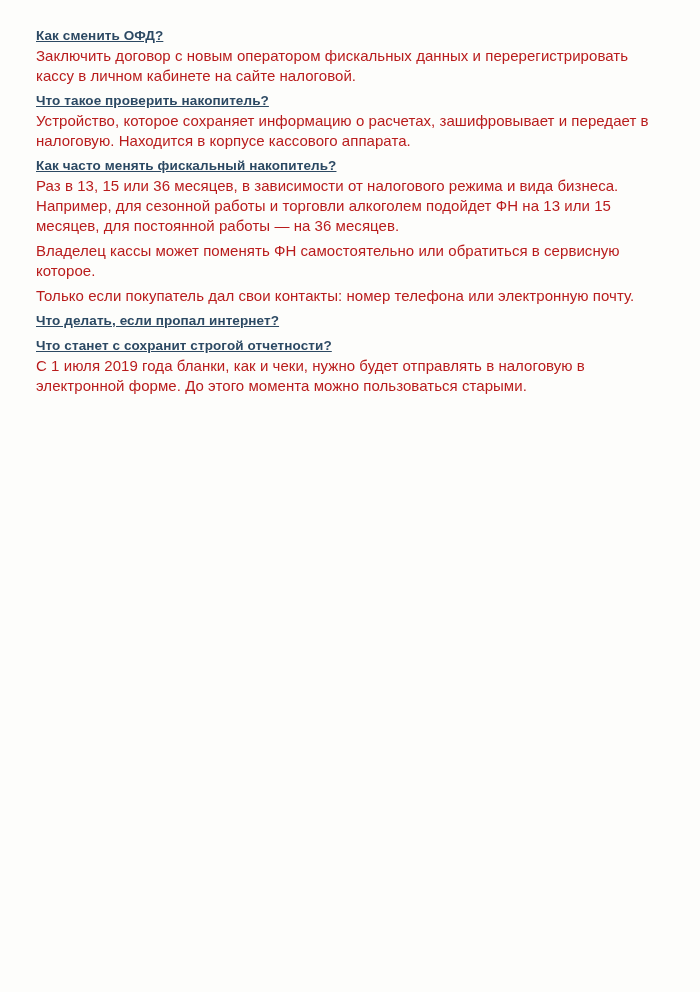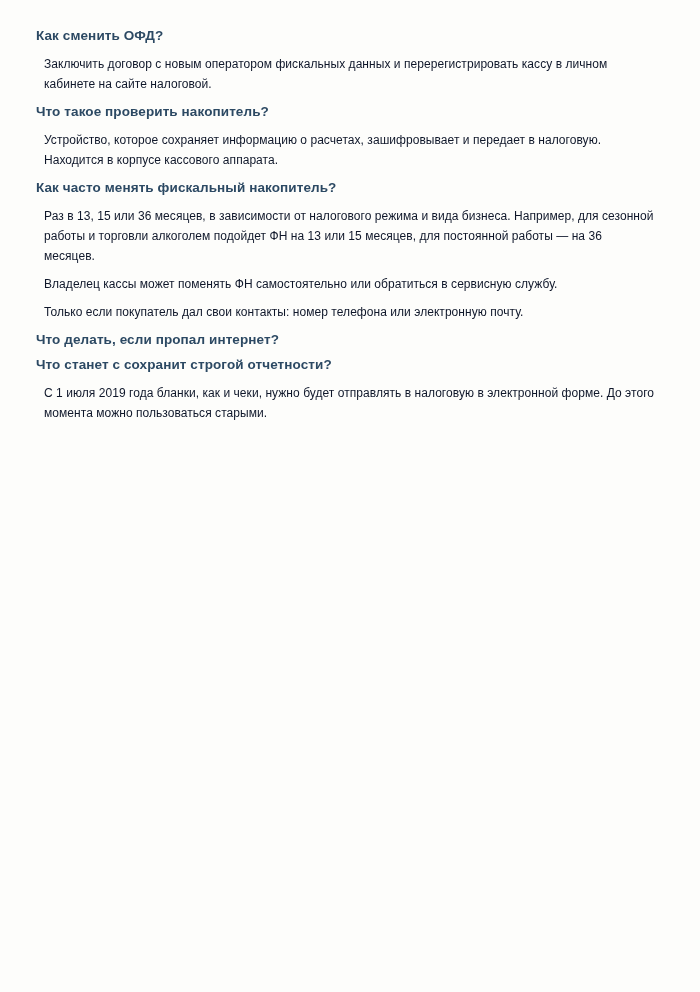--- a/index.html
+++ b/index.html
@@ -25,25 +25,26 @@
   .faq-item {
     margin: 0 0 5px 0;
   }
   .faq-question {
     margin: 0;
     color: #2c4963;
     font-size: 13.5px;
     font-weight: bold;
     line-height: 20px;
     letter-spacing: 0.1px;
+    text-decoration: underline;
   }
   .faq-answer {
-    margin: 8px;
-    color: #0f172a;
-    font-size: 12px;
+    margin: 0;
+    color: #b91c1c;
+    font-size: 15px;
     font-weight: normal;
     line-height: 20px;
     letter-spacing: 0.05px;
   }
 </style>
 </head>
 <body>
 
 <div class="page">
   <div class="content">
@@ -57,21 +58,21 @@
       <h2 class="faq-question">Что такое проверить накопитель?</h2>
       <p class="faq-answer">Устройство, которое сохраняет информацию о расчетах, зашифровывает и передает в налоговую. Находится в корпусе кассового аппарата.</p>
     </div>
 
     <div class="faq-item">
       <h2 class="faq-question">Как часто менять фискальный накопитель?</h2>
       <p class="faq-answer">Раз в 13, 15 или 36 месяцев, в зависимости от налогового режима и вида бизнеса. Например, для сезонной работы и торговли алкоголем подойдет ФН на 13 или 15 месяцев, для постоянной работы — на 36 месяцев.</p>
     </div>
 
     <div class="faq-item">
-      <p class="faq-answer">Владелец кассы может поменять ФН самостоятельно или обратиться в сервисную службу.</p>
+      <p class="faq-answer">Владелец кассы может поменять ФН самостоятельно или обратиться в сервисную которое.</p>
     </div>
 
     <div class="faq-item">
       <p class="faq-answer">Только если покупатель дал свои контакты: номер телефона или электронную почту.</p>
     </div>
 
 
     <div class="faq-item">
       <h2 class="faq-question">Что делать, если пропал интернет?</h2>
     </div>

